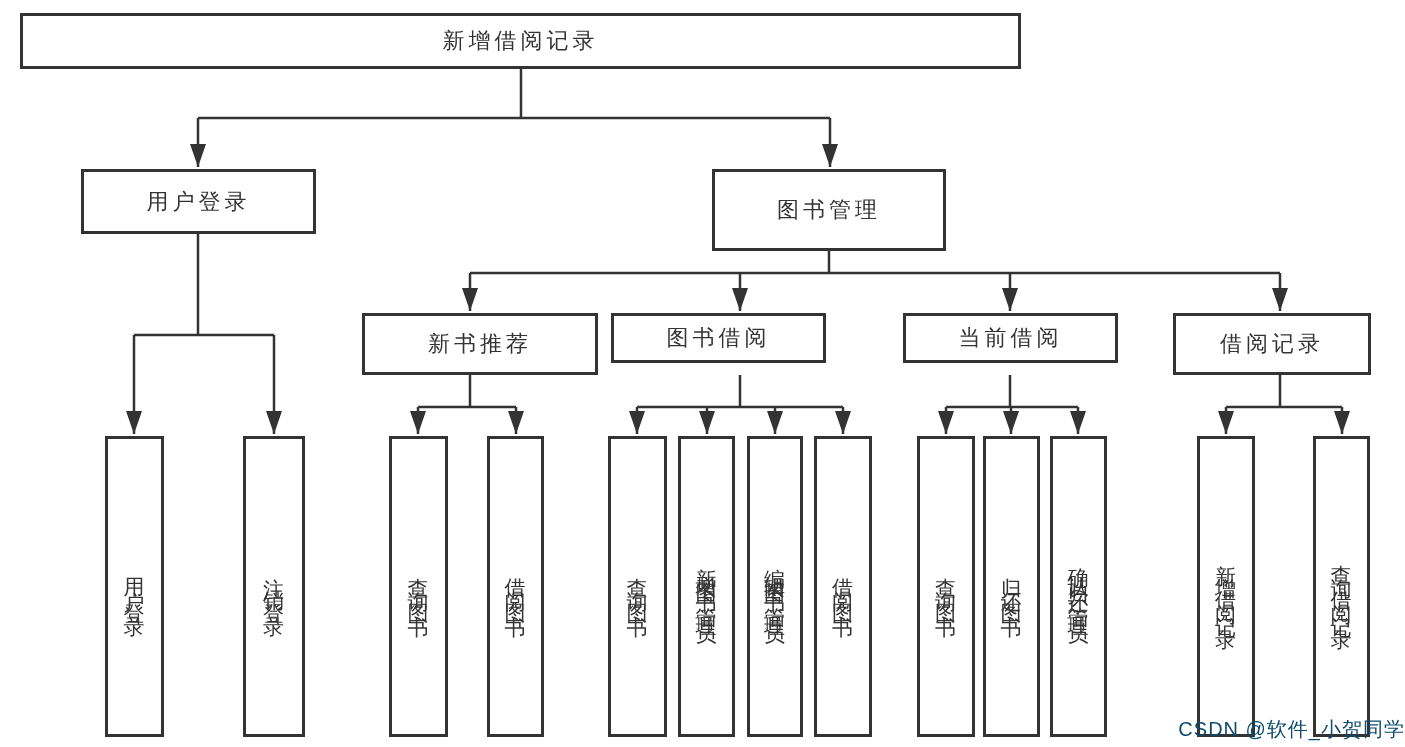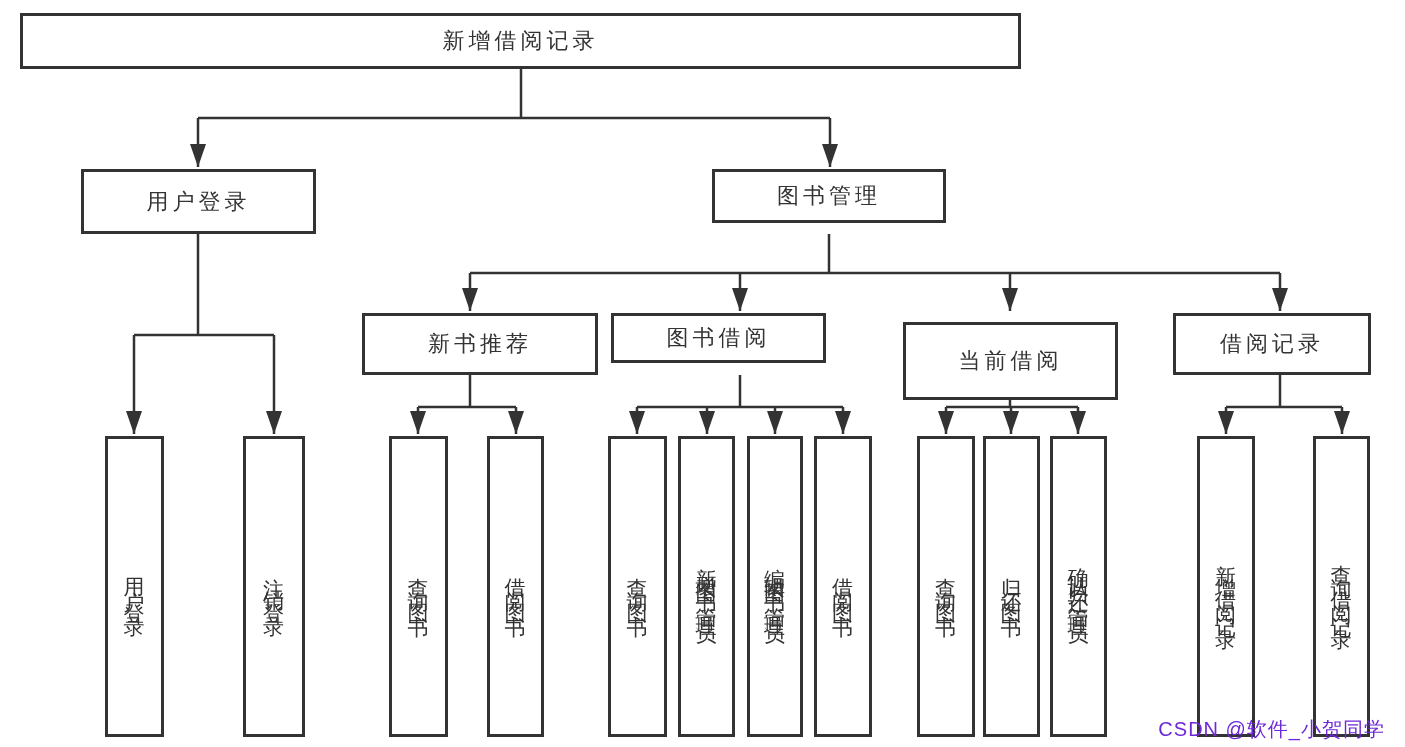--- a/index.html
+++ b/index.html
@@ -40,25 +40,25 @@
     writing-mode: vertical-rl;
     text-orientation: mixed;
     font-size: 21px;
     line-height: 1;
     letter-spacing: 13px;
     color: #333333;
   }
   .vtext.tight { letter-spacing: 8px; }
   .watermark {
     position: absolute;
-    right: 20px;
+    right: 0;
     bottom: 4px;
     font-size: 20px;
     letter-spacing: 1px;
-    color: #6d28d9;
+    color: #0c4a6e;
     z-index: 2;
     white-space: nowrap;
   }
 </style>
 </head>
 <body>
 
 <div class="canvas">
 
   <svg class="connectors" width="1405" height="747" viewBox="0 0 1405 747">
@@ -111,31 +111,31 @@
     </g>
   </svg>
 
   <div class="box hbox" style="left:20px; top:13px; width:1001px; height:56px;">
     <span>新增借阅记录</span>
   </div>
 
   <div class="box hbox" style="left:81px; top:169px; width:235px; height:65px;">
     <span>用户登录</span>
   </div>
-  <div class="box hbox" style="left:712px; top:169px; width:234px; height:54px;">
+  <div class="box hbox" style="left:712px; top:169px; width:234px; height:82px;">
     <span>图书管理</span>
   </div>
 
   <div class="box hbox" style="left:362px; top:313px; width:236px; height:62px;">
     <span>新书推荐</span>
   </div>
   <div class="box hbox" style="left:611px; top:313px; width:215px; height:50px;">
     <span>图书借阅</span>
   </div>
-  <div class="box hbox" style="left:903px; top:322px; width:215px; height:78px;">
+  <div class="box hbox" style="left:903px; top:313px; width:215px; height:50px;">
     <span>当前借阅</span>
   </div>
   <div class="box hbox" style="left:1173px; top:313px; width:198px; height:62px;">
     <span>借阅记录</span>
   </div>
 
   <div class="box leaf" style="left:105px; width:59px;">
     <span class="vtext">用户登录</span>
   </div>
   <div class="box leaf" style="left:243px; width:62px;">

